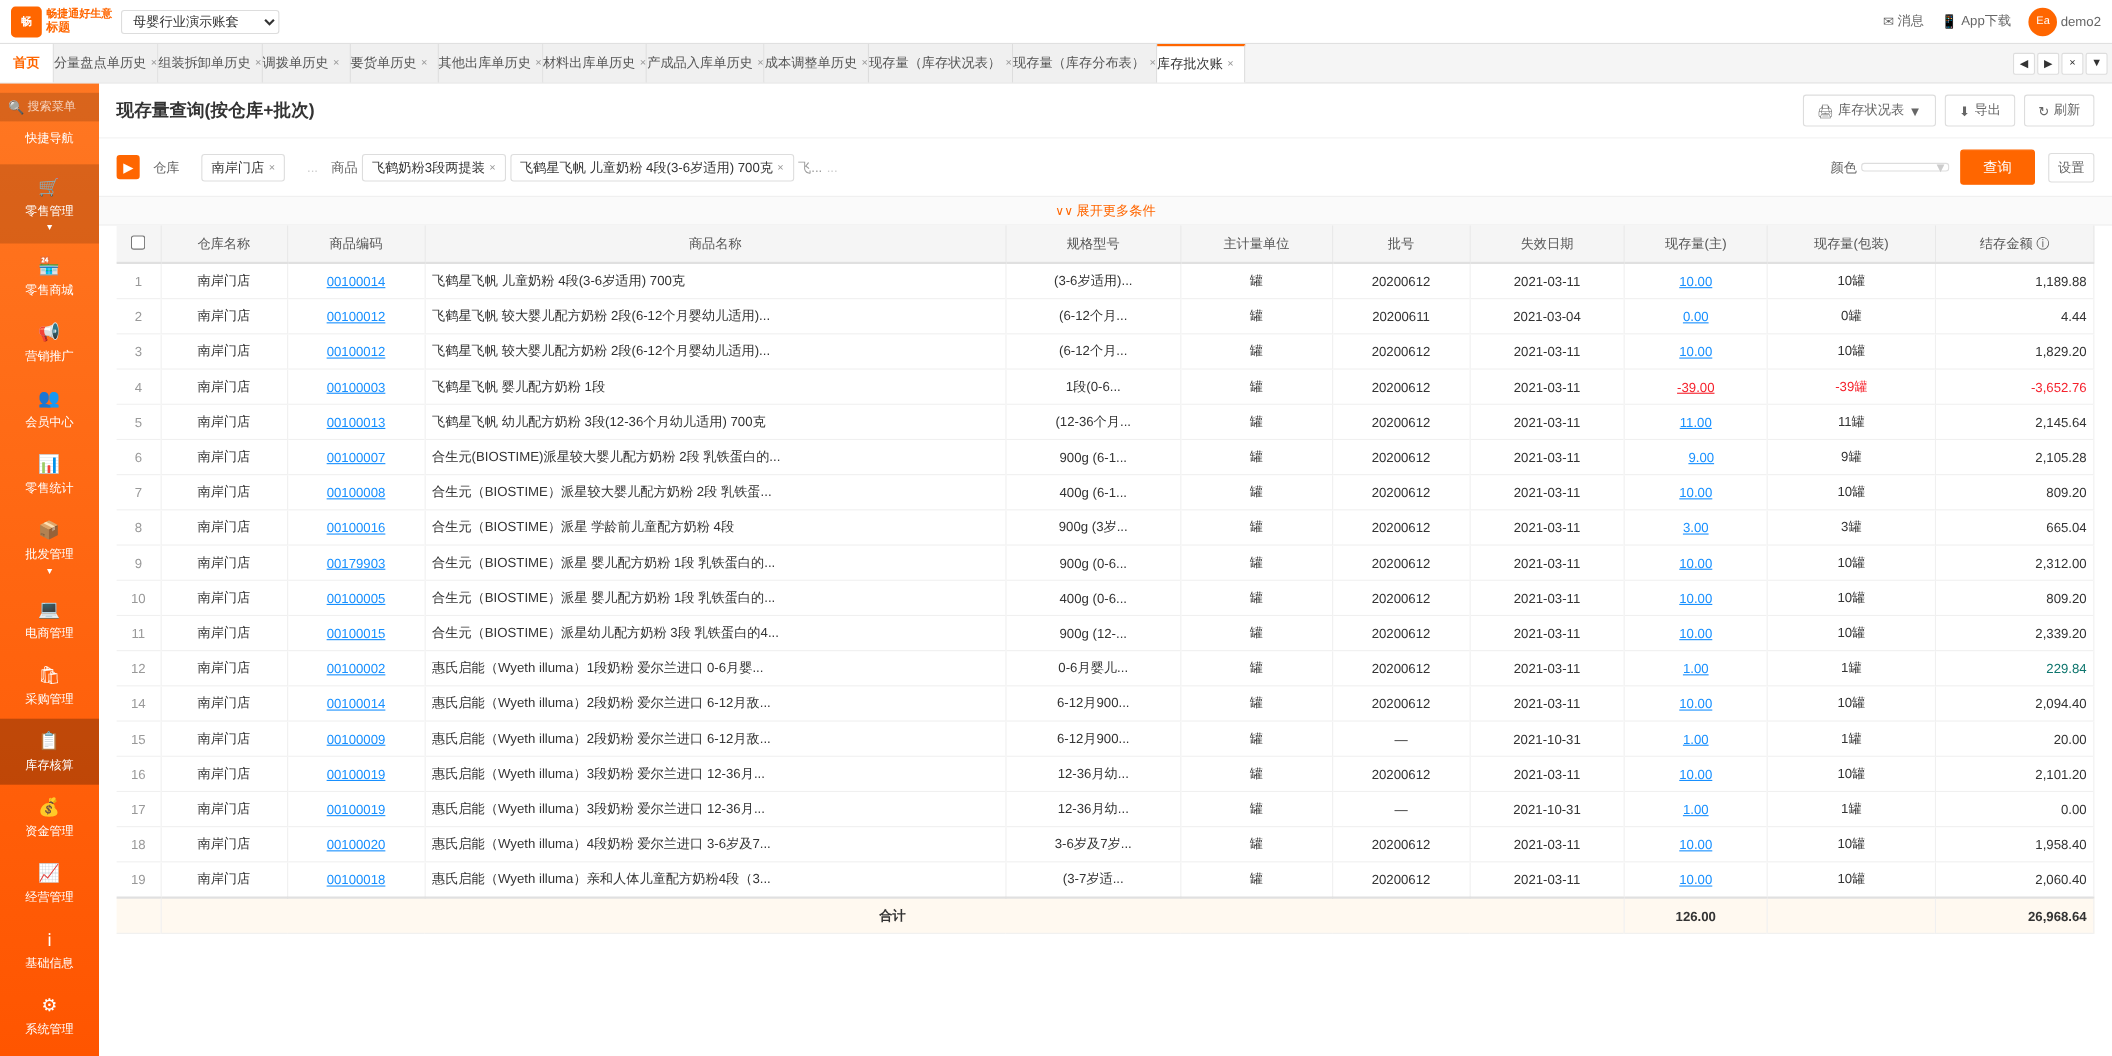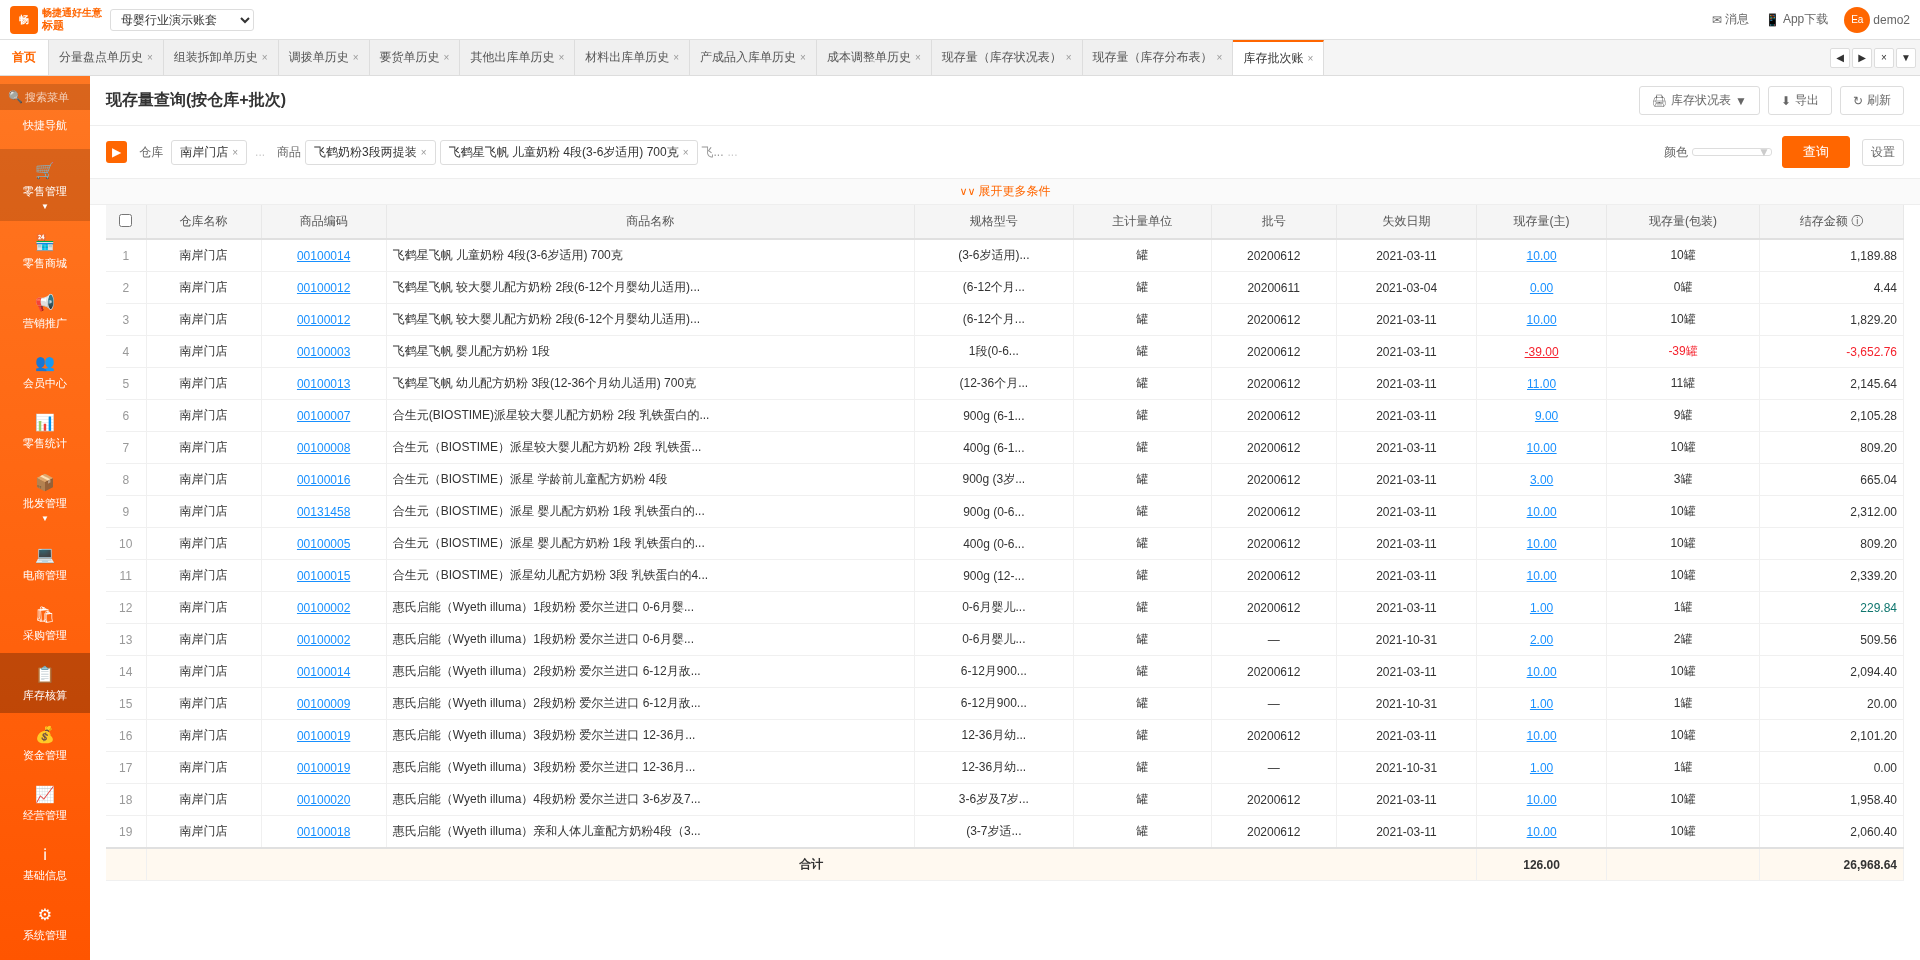--- a/index.html
+++ b/index.html
@@ -10,21 +10,21 @@
     .logo-area { display: flex; align-items: center; gap: 4px; color: #ff6600; font-weight: bold; font-size: 13px; min-width: 80px; }
     .logo-icon { width: 28px; height: 28px; background: #ff6600; border-radius: 4px; display: flex; align-items: center; justify-content: center; color: white; font-size: 10px; }
     .breadcrumb-area { flex: 1; display: flex; align-items: flex-start; color: #666; font-size: 12px; }
     .breadcrumb-select { border: 1px solid #ddd; border-radius: 3px; padding: 2px 20px 2px 6px; font-size: 12px; color: #333; background: white; cursor: pointer; }
     .top-right { display: flex; align-items: center; gap: 16px; color: #666; font-size: 12px; }
     .top-right-item { display: flex; align-items: center; gap: 3px; cursor: pointer; }
     .avatar { width: 26px; height: 26px; background: #ff6600; border-radius: 50%; display: flex; align-items: center; justify-content: center; color: white; font-size: 10px; }
 
     
     .nav-tabs { display: flex; align-items: center; background: #f5f5f5; border-bottom: 1px solid #ddd; height: 36px; overflow: hidden; }
-    .nav-tab { display: flex; align-items: center; padding: 0 10px; height: 36px; border-right: 1px solid #ddd; cursor: pointer; white-space: nowrap; font-size: 12px; color: #555; background: #f0f0f0; gap: 4px; min-width: 80px; }
+    .nav-tab { display: flex; align-items: center; padding: 0 0; height: 36px; border-right: 1px solid #ddd; cursor: pointer; white-space: nowrap; font-size: 12px; color: #555; background: #f0f0f0; gap: 4px; min-width: 80px; }
     .nav-tab:first-child { background: white; color: #333; }
     .nav-tab.active { background: white; color: #333; border-top: 2px solid #ff6600; }
     .nav-tab .close-btn { color: #999; font-size: 10px; cursor: pointer; }
     .nav-tab-home { background: white; color: #ff6600; font-weight: bold; border-right: 1px solid #ddd; padding: 0 12px; height: 36px; display: flex; align-items: center; cursor: pointer; }
     .nav-arrows { display: flex; align-items: center; margin-left: auto; gap: 2px; padding: 0 4px; }
     .nav-arrow { width: 20px; height: 20px; border: 1px solid #ddd; border-radius: 2px; display: flex; align-items: center; justify-content: center; cursor: pointer; font-size: 10px; background: white; }
 
     
     .main-layout { display: flex; height: calc(100vh - 76px); }
 
@@ -217,21 +217,21 @@
           <span>↻</span>
           <span>刷新</span>
         </div>
       </div>
     </div>
 
     <div style="display:flex; align-items:center; padding:10px 16px; border-bottom:1px solid #eee; gap:12px; flex-wrap:wrap; background:#fff;">
 
       <button class="expand-toggle">▶</button>
 
-      <div style="display:flex; align-items:center; gap:8px;">
+      <div style="display:flex; align-items:center; gap:20px;">
         <span style="color:#666; font-size:12px;">仓库</span>
         <div class="filter-tag">
           <span>南岸门店</span>
           <span class="remove">×</span>
         </div>
         <span style="color:#ccc;">...</span>
       </div>
 
       <div style="display:flex; align-items:center; gap:4px; flex:1;">
         <span style="color:#666; font-size:12px;">商品</span>
@@ -380,21 +380,21 @@
     <td>罐</td>
     <td>20200612</td>
     <td>2021-03-11</td>
     <td style="color:#1890ff;text-decoration:underline;cursor:pointer;">3.00</td>
     <td style="color:#333;">3罐</td>
     <td style="color:#333;text-align:right;">665.04</td>
   </tr>
             <tr style="background: rgb(255, 255, 255);">
     <td class="col-num">9</td>
     <td>南岸门店</td>
-    <td><span class="link-text">00131458</span></td>
+    <td><span class="link-text">00179903</span></td>
     <td class="text-left" style="max-width:280px;overflow:hidden;text-overflow:ellipsis;white-space:nowrap;">合生元（BIOSTIME）派星 婴儿配方奶粉 1段 乳铁蛋白的...</td>
     <td>900g (0-6...</td>
     <td>罐</td>
     <td>20200612</td>
     <td>2021-03-11</td>
     <td style="color:#1890ff;text-decoration:underline;cursor:pointer;">10.00</td>
     <td style="color:#333;">10罐</td>
     <td style="color:#333;text-align:right;">2,312.00</td>
   </tr>
             <tr>
@@ -428,33 +428,20 @@
     <td>南岸门店</td>
     <td><span class="link-text">00100002</span></td>
     <td class="text-left" style="max-width:280px;overflow:hidden;text-overflow:ellipsis;white-space:nowrap;">惠氏启能（Wyeth illuma）1段奶粉 爱尔兰进口 0-6月婴...</td>
     <td>0-6月婴儿...</td>
     <td>罐</td>
     <td>20200612</td>
     <td>2021-03-11</td>
     <td style="color:#1890ff;text-decoration:underline;cursor:pointer;">1.00</td>
     <td style="color:#333;">1罐</td>
     <td style="color:#0f766e;text-align:right;">229.84</td>
-  </tr>
-            <tr style="background: rgb(255, 255, 255);">
-    <td class="col-num">13</td>
-    <td>南岸门店</td>
-    <td><span class="link-text">00100002</span></td>
-    <td class="text-left" style="max-width:280px;overflow:hidden;text-overflow:ellipsis;white-space:nowrap;">惠氏启能（Wyeth illuma）1段奶粉 爱尔兰进口 0-6月婴...</td>
-    <td>0-6月婴儿...</td>
-    <td>罐</td>
-    <td>—</td>
-    <td>2021-10-31</td>
-    <td style="color:#1890ff;text-decoration:underline;cursor:pointer;">2.00</td>
-    <td style="color:#333;">2罐</td>
-    <td style="color:#333;text-align:right;">509.56</td>
   </tr>
             <tr>
     <td class="col-num">14</td>
     <td>南岸门店</td>
     <td><span class="link-text">00100014</span></td>
     <td class="text-left" style="max-width:280px;overflow:hidden;text-overflow:ellipsis;white-space:nowrap;">惠氏启能（Wyeth illuma）2段奶粉 爱尔兰进口 6-12月敌...</td>
     <td>6-12月900...</td>
     <td>罐</td>
     <td>20200612</td>
     <td>2021-03-11</td>

